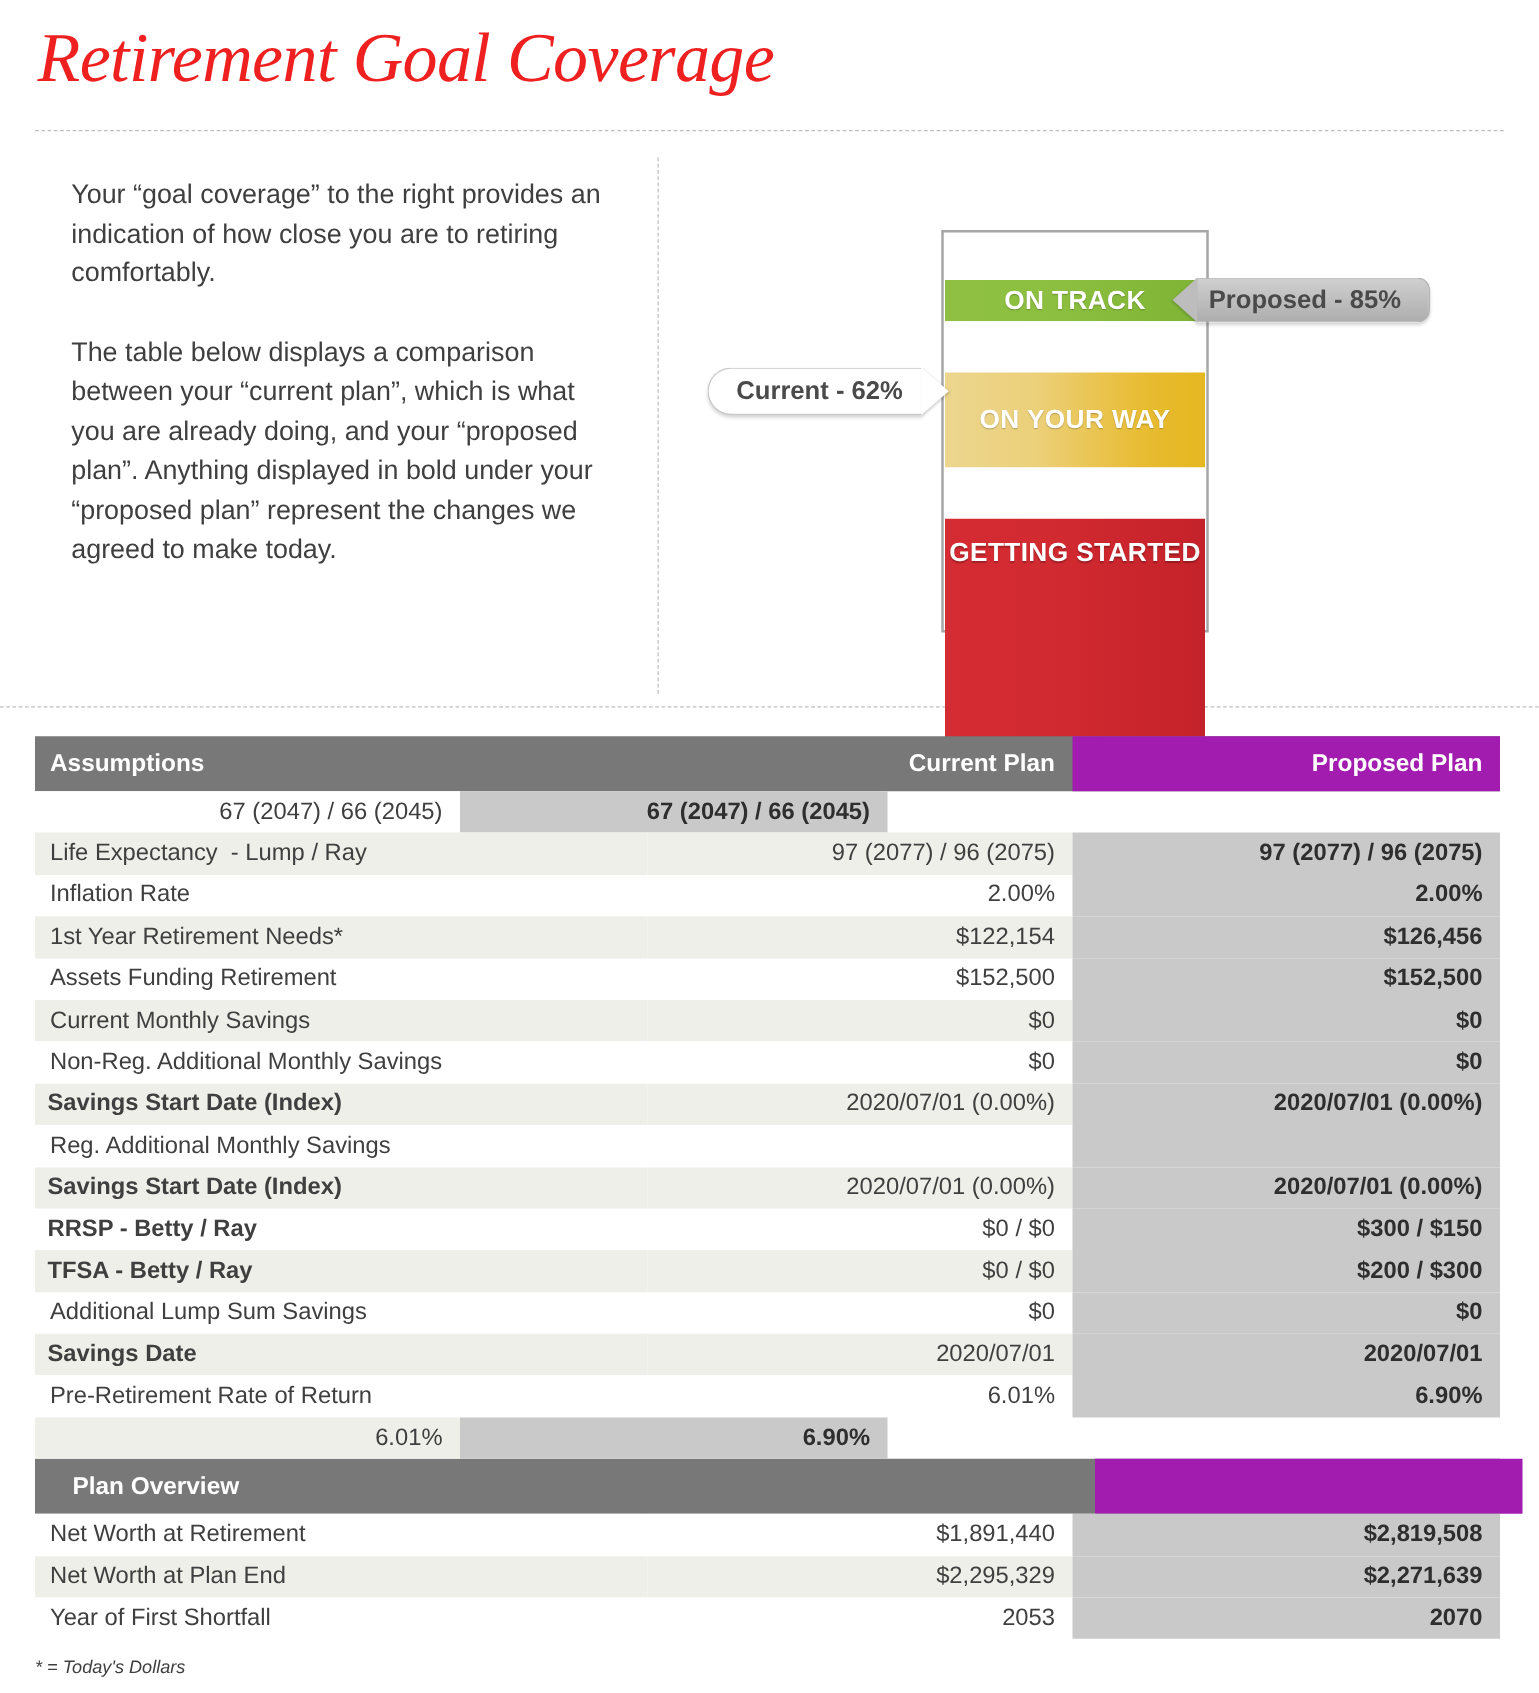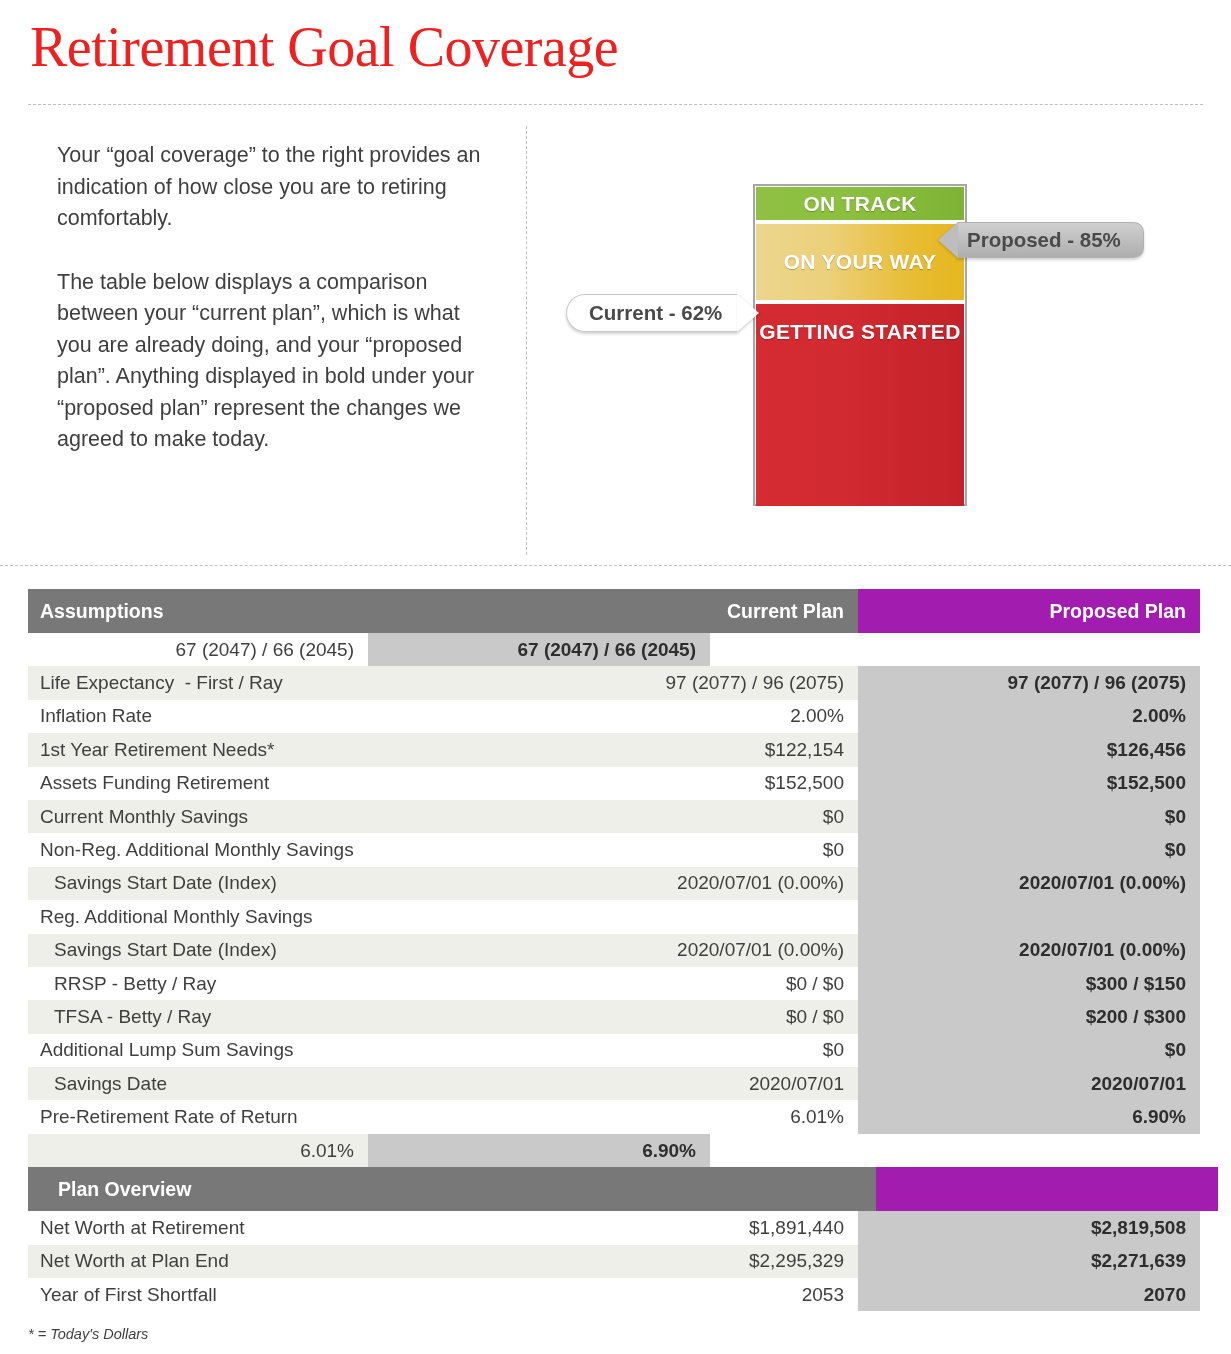--- a/index.html
+++ b/index.html
@@ -21,20 +21,21 @@
     position: absolute;
     left: 30px;
     top: 14px;
     font-family: "Liberation Serif", serif;
     font-size: 56px;
     line-height: 66px;
     font-weight: normal;
     color: #ef2020;
     letter-spacing: -0.5px;
     white-space: nowrap;
+    font-style: italic;
   }
 
   
   .hrule-top {
     position: absolute;
     left: 28px;
     top: 104px;
     width: 1175px;
     height: 0;
     border-top: 1px dashed #bfbfbf;
@@ -87,20 +88,21 @@
     display: flex;
     align-items: center;
     justify-content: center;
     text-align: center;
     color: #ffffff;
     font-weight: bold;
     font-size: 21px;
     line-height: 28px;
     letter-spacing: 0.3px;
     text-shadow: 0 1px 1px rgba(0,0,0,.25);
+    margin-top: 37px;
   }
   .band-ontrack {
     height: 33px;
     background: linear-gradient(to right, #8fc043 0%, #8cbf3f 45%, #7eb335 100%);
   }
   .band-gap { height: 4px; background: #ffffff; }
   .band-onyourway {
     height: 76px;
     background: linear-gradient(to right, #ecd68e 0%, #ecd07a 35%, #e8bc34 75%, #e5b71f 100%);
     flex-direction: column;
@@ -201,21 +203,21 @@
   .c-label {
     width: 490px;
     flex: none;
     box-sizing: border-box;
     padding-left: 12px;
     font-size: 19px;
     color: #3f3f3f;
     white-space: pre;
     overflow: hidden;
   }
-  .c-label.indent { padding-left: 26px; }
+  .c-label.indent { padding-left: 10px; font-weight: bold; }
   .c-current {
     width: 340px;
     flex: none;
     box-sizing: border-box;
     padding-right: 14px;
     text-align: right;
     font-size: 19px;
     color: #3f3f3f;
     white-space: nowrap;
   }
@@ -335,21 +337,21 @@
     <div class="sh-current">Current Plan</div>
     <div class="sh-proposed">Proposed Plan</div>
   </div>
 
   <div id="assumption-rows">
       <div class="trow odd">
         <div class="c-current">67 (2047) / 66 (2045)</div>
         <div class="c-proposed">67 (2047) / 66 (2045)</div>
       </div>
       <div class="trow even">
-        <div class="c-label">Life Expectancy  - First / Ray</div>
+        <div class="c-label">Life Expectancy  - Lump / Ray</div>
         <div class="c-current">97 (2077) / 96 (2075)</div>
         <div class="c-proposed">97 (2077) / 96 (2075)</div>
       </div>
       <div class="trow odd">
         <div class="c-label">Inflation Rate</div>
         <div class="c-current">2.00%</div>
         <div class="c-proposed">2.00%</div>
       </div>
       <div class="trow even">
         <div class="c-label">1st Year Retirement Needs*</div>

